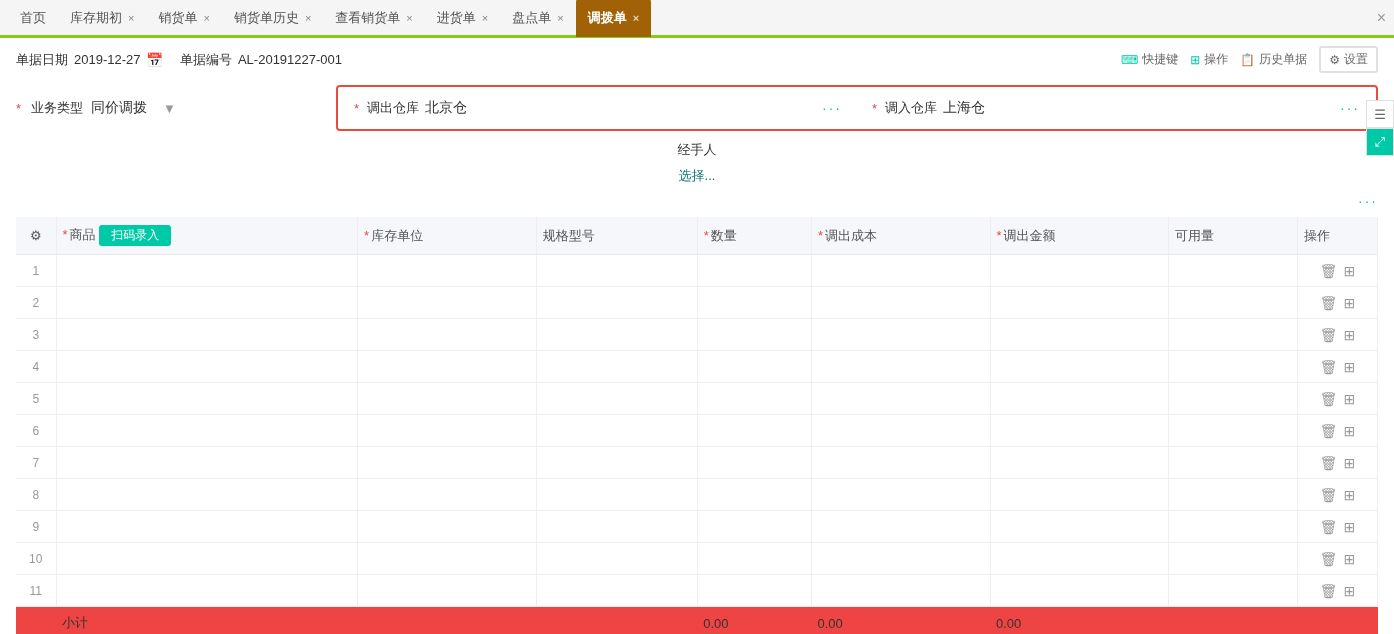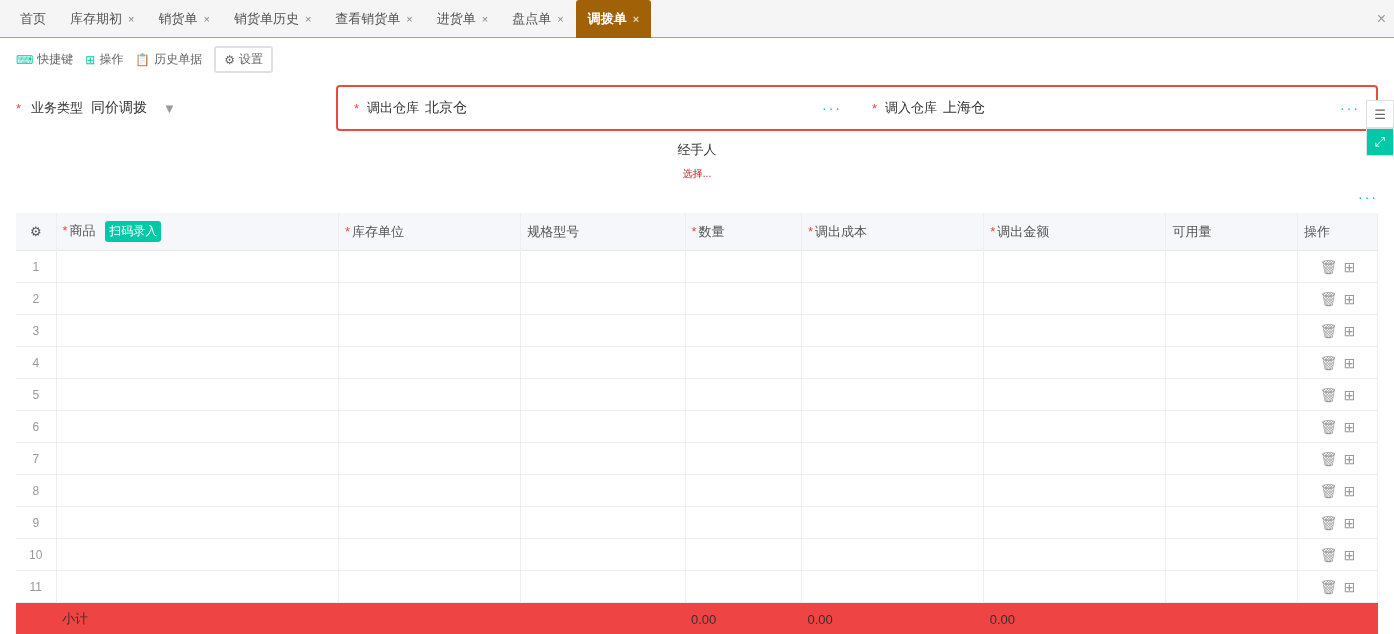--- a/index.html
+++ b/index.html
@@ -1,20 +1,20 @@
 <!DOCTYPE html>
 <html><head>
   <meta charset="utf-8">
   <style>
     * { box-sizing: border-box; margin: 0; padding: 0; }
     body { font-family: 'Microsoft YaHei', Arial, sans-serif; font-size: 13px; background: #fff; color: #333; overflow: hidden; }
 
     
     .tab-bar {
-      display: flex; align-items: center; background: #f5f5f5; border-bottom: 1px solid #84cc16;
+      display: flex; align-items: center; background: #f5f5f5; border-bottom: 3px solid #84cc16;
       padding: 0 8px; height: 38px; position: relative;
     }
     .tab {
       display: flex; align-items: center; padding: 0 12px; height: 38px; cursor: pointer;
       font-size: 13px; color: #555; white-space: nowrap; position: relative;
     }
     .tab.active {
       background: #a16207; color: #fff; border-radius: 3px 3px 0 0; font-weight: bold;
     }
     .tab .close-btn {
@@ -57,21 +57,21 @@
     }
     .required-star { color: #e74c3c; margin-right: 2px; }
     .field-input-text { color: #333; font-size: 14px; }
     .dropdown-arrow { color: #999; cursor: pointer; margin-left: 8px; }
     .more-btn { color: #00c9a7; cursor: pointer; font-size: 14px; letter-spacing: 2px; margin-left: auto; }
 
     
     .handler-row {
       display: flex; align-items: center; gap: 8px; padding: 0 0 8px 0; flex-direction: column;
     }
-    .handler-placeholder { color: #b91c1c; font-size: 10px; cursor: pointer; }
+    .handler-placeholder { color: #0f766e; font-size: 13px; cursor: pointer; }
 
     
     .data-table {
       width: 100%; border-collapse: collapse; font-size: 13px;
     }
     .data-table thead tr {
       background: #f5f7fa; border-bottom: 1px solid #e8e8e8;
     }
     .data-table thead th {
       padding: 8px 6px; text-align: left; font-weight: normal; color: #555;
@@ -81,21 +81,21 @@
     .data-table tbody tr { border-bottom: 1px solid #eee; }
     .data-table tbody td {
       padding: 7px 6px; border-right: 1px solid #eee; height: 32px;
     }
     .data-table tbody td:first-child { text-align: center; color: #999; font-size: 12px; }
     .data-table tfoot tr { background: #ef4444; border-top: 1px solid #e8e8e8; }
     .data-table tfoot td { padding: 7px 6px; font-size: 13px; }
 
     .scan-btn {
       background: #00c9a7; color: #fff; border: none; border-radius: 3px;
-      padding: 2px 4px; font-size: 12px; cursor: pointer; margin-left: 6px;
+      padding: 2px 12px; font-size: 12px; cursor: pointer; 
     }
 
     .op-col { width: 80px; }
     .action-icons { display: flex; gap: 6px; justify-content: center; }
     .action-icon { color: #999; cursor: pointer; font-size: 14px; }
 
     .gear-icon-cell { text-align: center; }
 
     
     .right-panel {
@@ -151,20 +151,31 @@
     <span class="close-btn">×</span>
   </div>
   <div class="tab active">
     <span>调拨单</span>
     <span class="close-btn">×</span>
   </div>
   <span class="tab-close-all">×</span>
 </div>
 
 <div class="header-bar-top">
+  <div class="header-bar-top-left">
+    <div class="field-group">
+      <span class="field-label">单据日期</span>
+      <span class="field-value">2019-12-27</span>
+      <span class="calendar-icon">📅</span>
+    </div>
+    <div class="field-group">
+      <span class="field-label">单据编号</span>
+      <span class="field-value">AL-20191227-001</span>
+    </div>
+  </div>
   <div class="header-bar-top-right">
     <div class="header-action">
       <span class="icon">⌨</span>
       <span>快捷键</span>
     </div>
     <div class="header-action">
       <span class="icon">⊞</span>
       <span>操作</span>
     </div>
     <div class="header-action">

